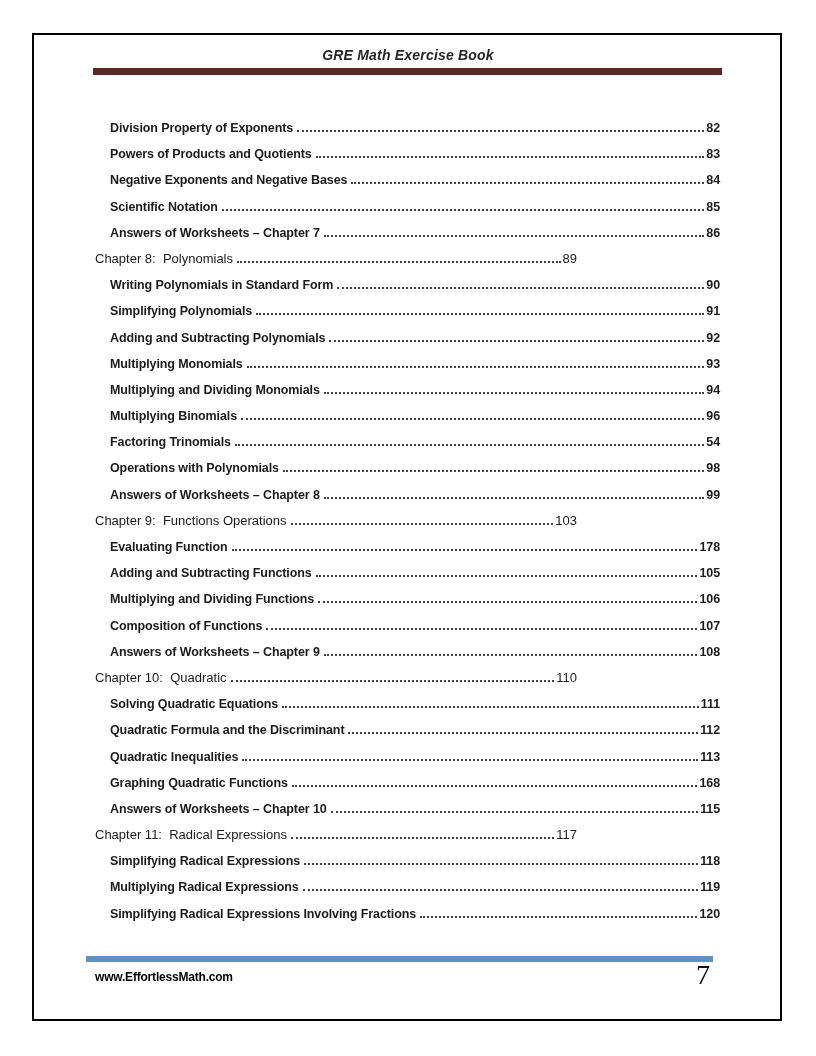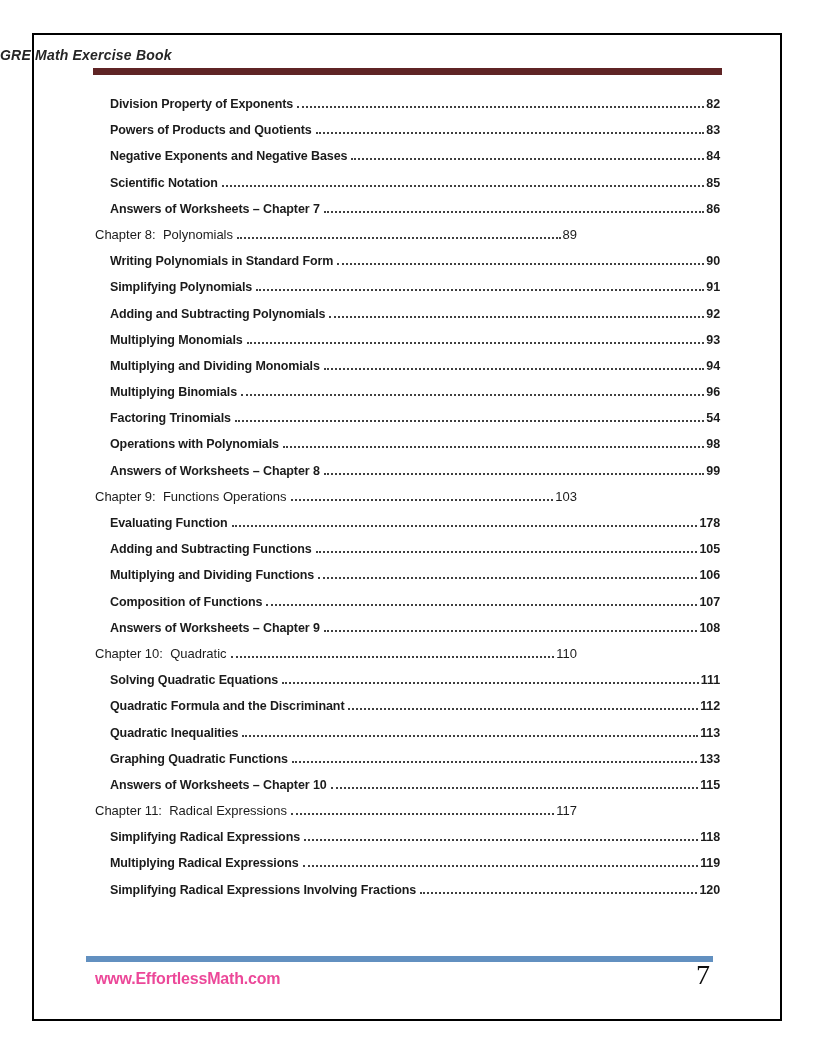--- a/index.html
+++ b/index.html
@@ -22,21 +22,21 @@
     width: 750px;
     height: 988px;
     border: 2px solid #000000;
     box-sizing: border-box;
   }
   .header-title {
     position: absolute;
     left: 0;
     top: 47px;
     width: 816px;
-    text-align: left;
+    text-align: center;
     font-size: 14px;
     font-weight: bold;
     font-style: italic;
     color: #262626;
     letter-spacing: 0.2px;
   }
   .header-rule {
     position: absolute;
     left: 93px;
     top: 68px;
@@ -60,42 +60,42 @@
     padding-left: 15px;
     font-weight: bold;
     font-size: 12.5px;
     letter-spacing: -0.1px;
   }
   .toc-row.chapter {
     width: 482px;
     font-weight: normal;
     font-size: 13px;
   }
-  .toc-label { white-space: pre; }
+  .toc-label { white-space: pre; margin-top: 24px; }
   .toc-page  { white-space: pre; }
   .toc-leader {
     flex: 1 1 auto;
     min-width: 12px;
     border-bottom: 2px dotted #3f3f3f;
     margin: 0 2px 0 4px;
   }
   .footer-rule {
     position: absolute;
     left: 86px;
     top: 956px;
     width: 627px;
     height: 6px;
   }
   .footer-site {
     position: absolute;
     left: 95px;
     top: 970px;
-    font-size: 16px;
+    font-size: 12px;
     font-weight: bold;
-    color: #ec4899;
+    color: #000000;
     letter-spacing: -0.2px;
   }
   .footer-page {
     position: absolute;
     left: 663px;
     top: 959px;
     width: 80px;
     text-align: center;
     font-family: "Liberation Serif", serif;
     font-size: 28px;
@@ -260,21 +260,21 @@
 
   <div class="toc-row sub">
     <span class="toc-label">Quadratic Inequalities</span>
     <span class="toc-leader"></span>
     <span class="toc-page">113</span>
   </div>
 
   <div class="toc-row sub">
     <span class="toc-label">Graphing Quadratic Functions</span>
     <span class="toc-leader"></span>
-    <span class="toc-page">133</span>
+    <span class="toc-page">168</span>
   </div>
 
   <div class="toc-row sub">
     <span class="toc-label">Answers of Worksheets – Chapter 10</span>
     <span class="toc-leader"></span>
     <span class="toc-page">115</span>
   </div>
 
   <div class="toc-row chapter">
     <span class="toc-label">Chapter 11:  Radical Expressions</span>

